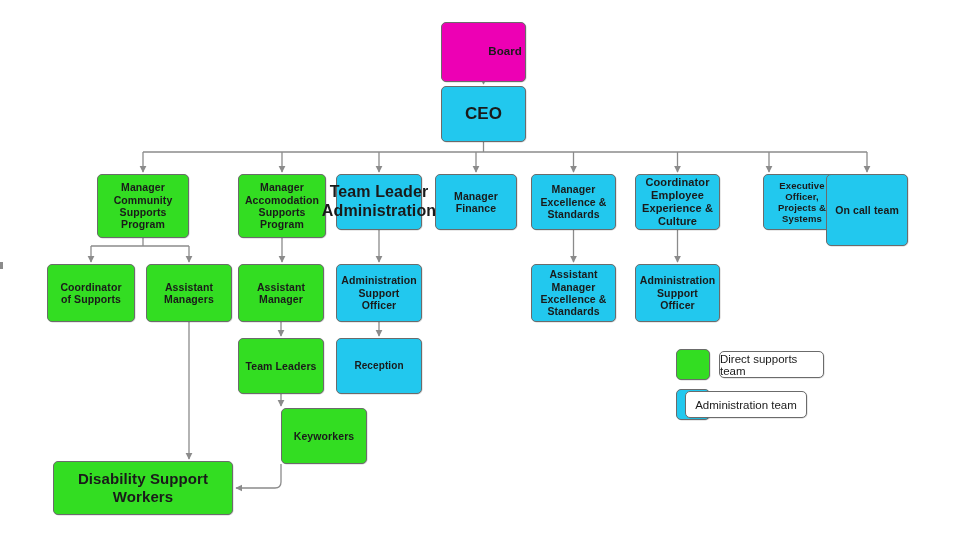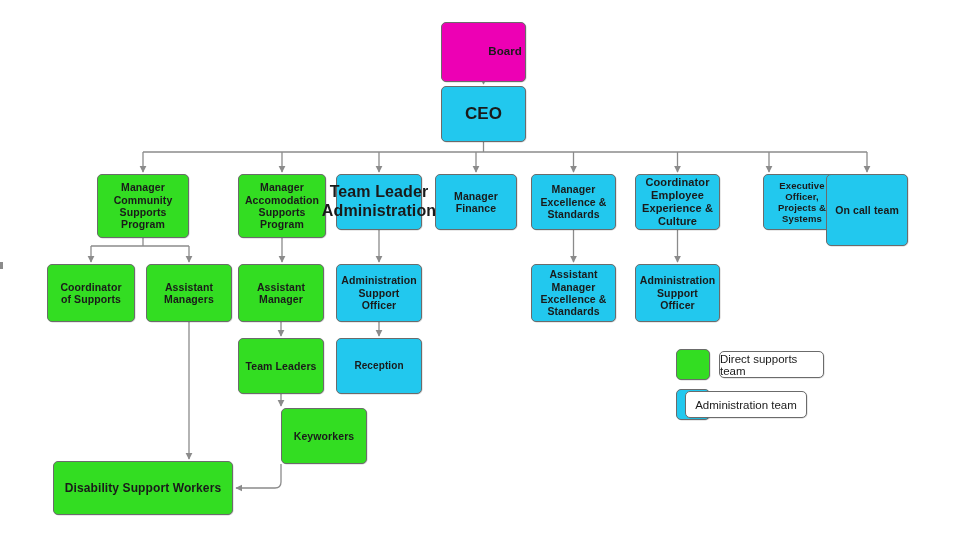--- a/index.html
+++ b/index.html
@@ -199,21 +199,21 @@
       </div>
       <div class="node green" style="left: 238px; top: 338px; width: 86px; height: 56px; font-size: 10.5px;">
         <span class="lines">Team Leaders</span>
       </div>
       <div class="node blue" style="left: 336px; top: 338px; width: 86px; height: 56px; font-size: 10px;">
         <span class="lines">Reception</span>
       </div>
       <div class="node green" style="left: 238px; top: 408px; width: 86px; height: 56px; font-size: 10.5px; margin-left: 43px;">
         <span class="lines">Keyworkers</span>
       </div>
-      <div class="node green" style="left: 53px; top: 461px; width: 180px; height: 54px; font-size: 12px; justify-content: center;">
+      <div class="node green" style="left: 53px; top: 461px; width: 180px; height: 54px; font-size: 15px; justify-content: center;">
         <span class="lines">Disability Support Workers</span>
       </div>
     </div>
   <div id="legend-layer">
       <div class="legend-swatch green" style="left: 676px; top: 349px; width: 34px; height: 31px;"></div>
       <div class="legend-label" style="left: 719px; top: 351px; width: 105px; height: 27px;">Direct supports team</div>
       <div class="legend-swatch blue" style="left: 676px; top: 389px; width: 34px; height: 31px;"></div>
       <div class="legend-label" style="left: 685px; top: 391px; width: 122px; height: 27px;">Administration team</div>
     </div>
 

